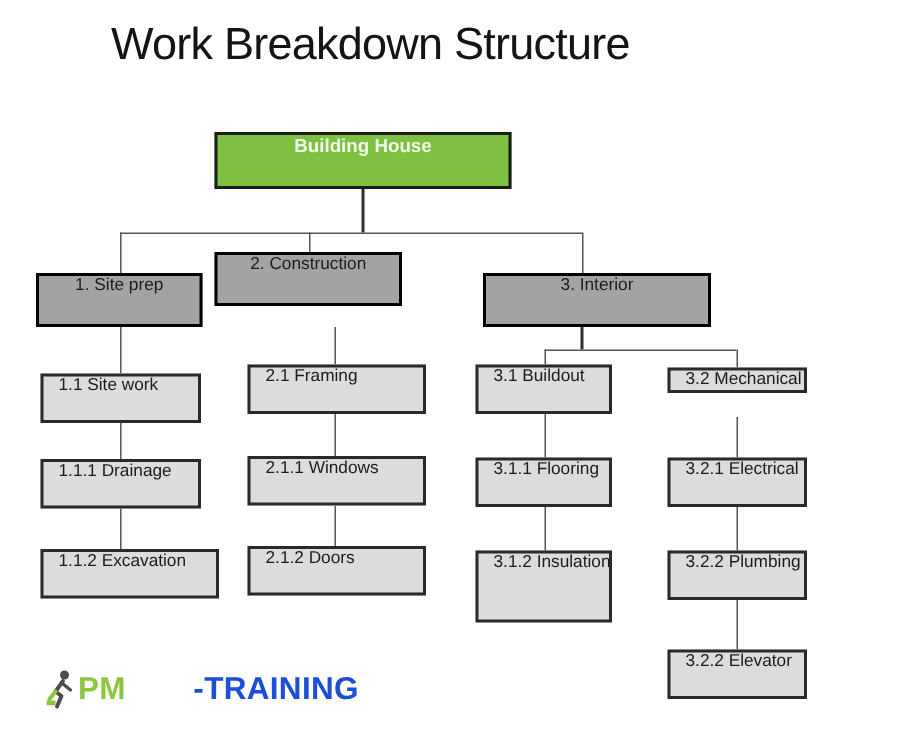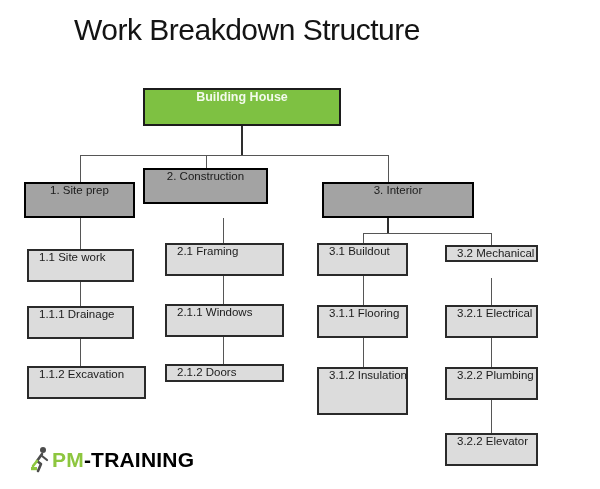--- a/index.html
+++ b/index.html
@@ -27,21 +27,21 @@
   .vline.thick{width:2px;background:#2e2e2e;}
   .hline{position:absolute;height:1px;background:#565656;}
   .logo{
     position:absolute;left:30px;top:446px;display:flex;align-items:center;
   }
   .logo .icon{width:20px;height:27px;margin-right:2px;}
   .logo .text{
     font-size:21px;font-weight:800;letter-spacing:0.2px;white-space:nowrap;
   }
   .logo .brand-green{color:#8dc63f;}
-  .logo .brand-rest{color:#000000;}
+  .logo .brand-rest{color:#1d4ed8;padding-left:45px;}
 </style>
 </head>
 <body>
 
 <div id="canvas">
 
   <div class="title">Work Breakdown Structure</div>
 
   <div class="node root center" style="left:143px;top:88px;width:198px;height:38px">
     <span>Building House</span>
@@ -92,21 +92,21 @@
   <div class="node" style="left:27px;top:366px;width:119px;height:33px">
     <span>1.1.2 Excavation</span>
   </div>
 
   <div class="node" style="left:165px;top:243px;width:119px;height:33px">
     <span>2.1 Framing</span>
   </div>
   <div class="node" style="left:165px;top:304px;width:119px;height:33px">
     <span>2.1.1 Windows</span>
   </div>
-  <div class="node" style="left:165px;top:364px;width:119px;height:18px">
+  <div class="node" style="left:165px;top:364px;width:119px;height:33px">
     <span>2.1.2 Doors</span>
   </div>
 
   <div class="node" style="left:317px;top:243px;width:91px;height:33px">
     <span>3.1 Buildout</span>
   </div>
   <div class="node" style="left:317px;top:305px;width:91px;height:33px">
     <span>3.1.1 Flooring</span>
   </div>
   <div class="node" style="left:317px;top:367px;width:91px;height:48px">

